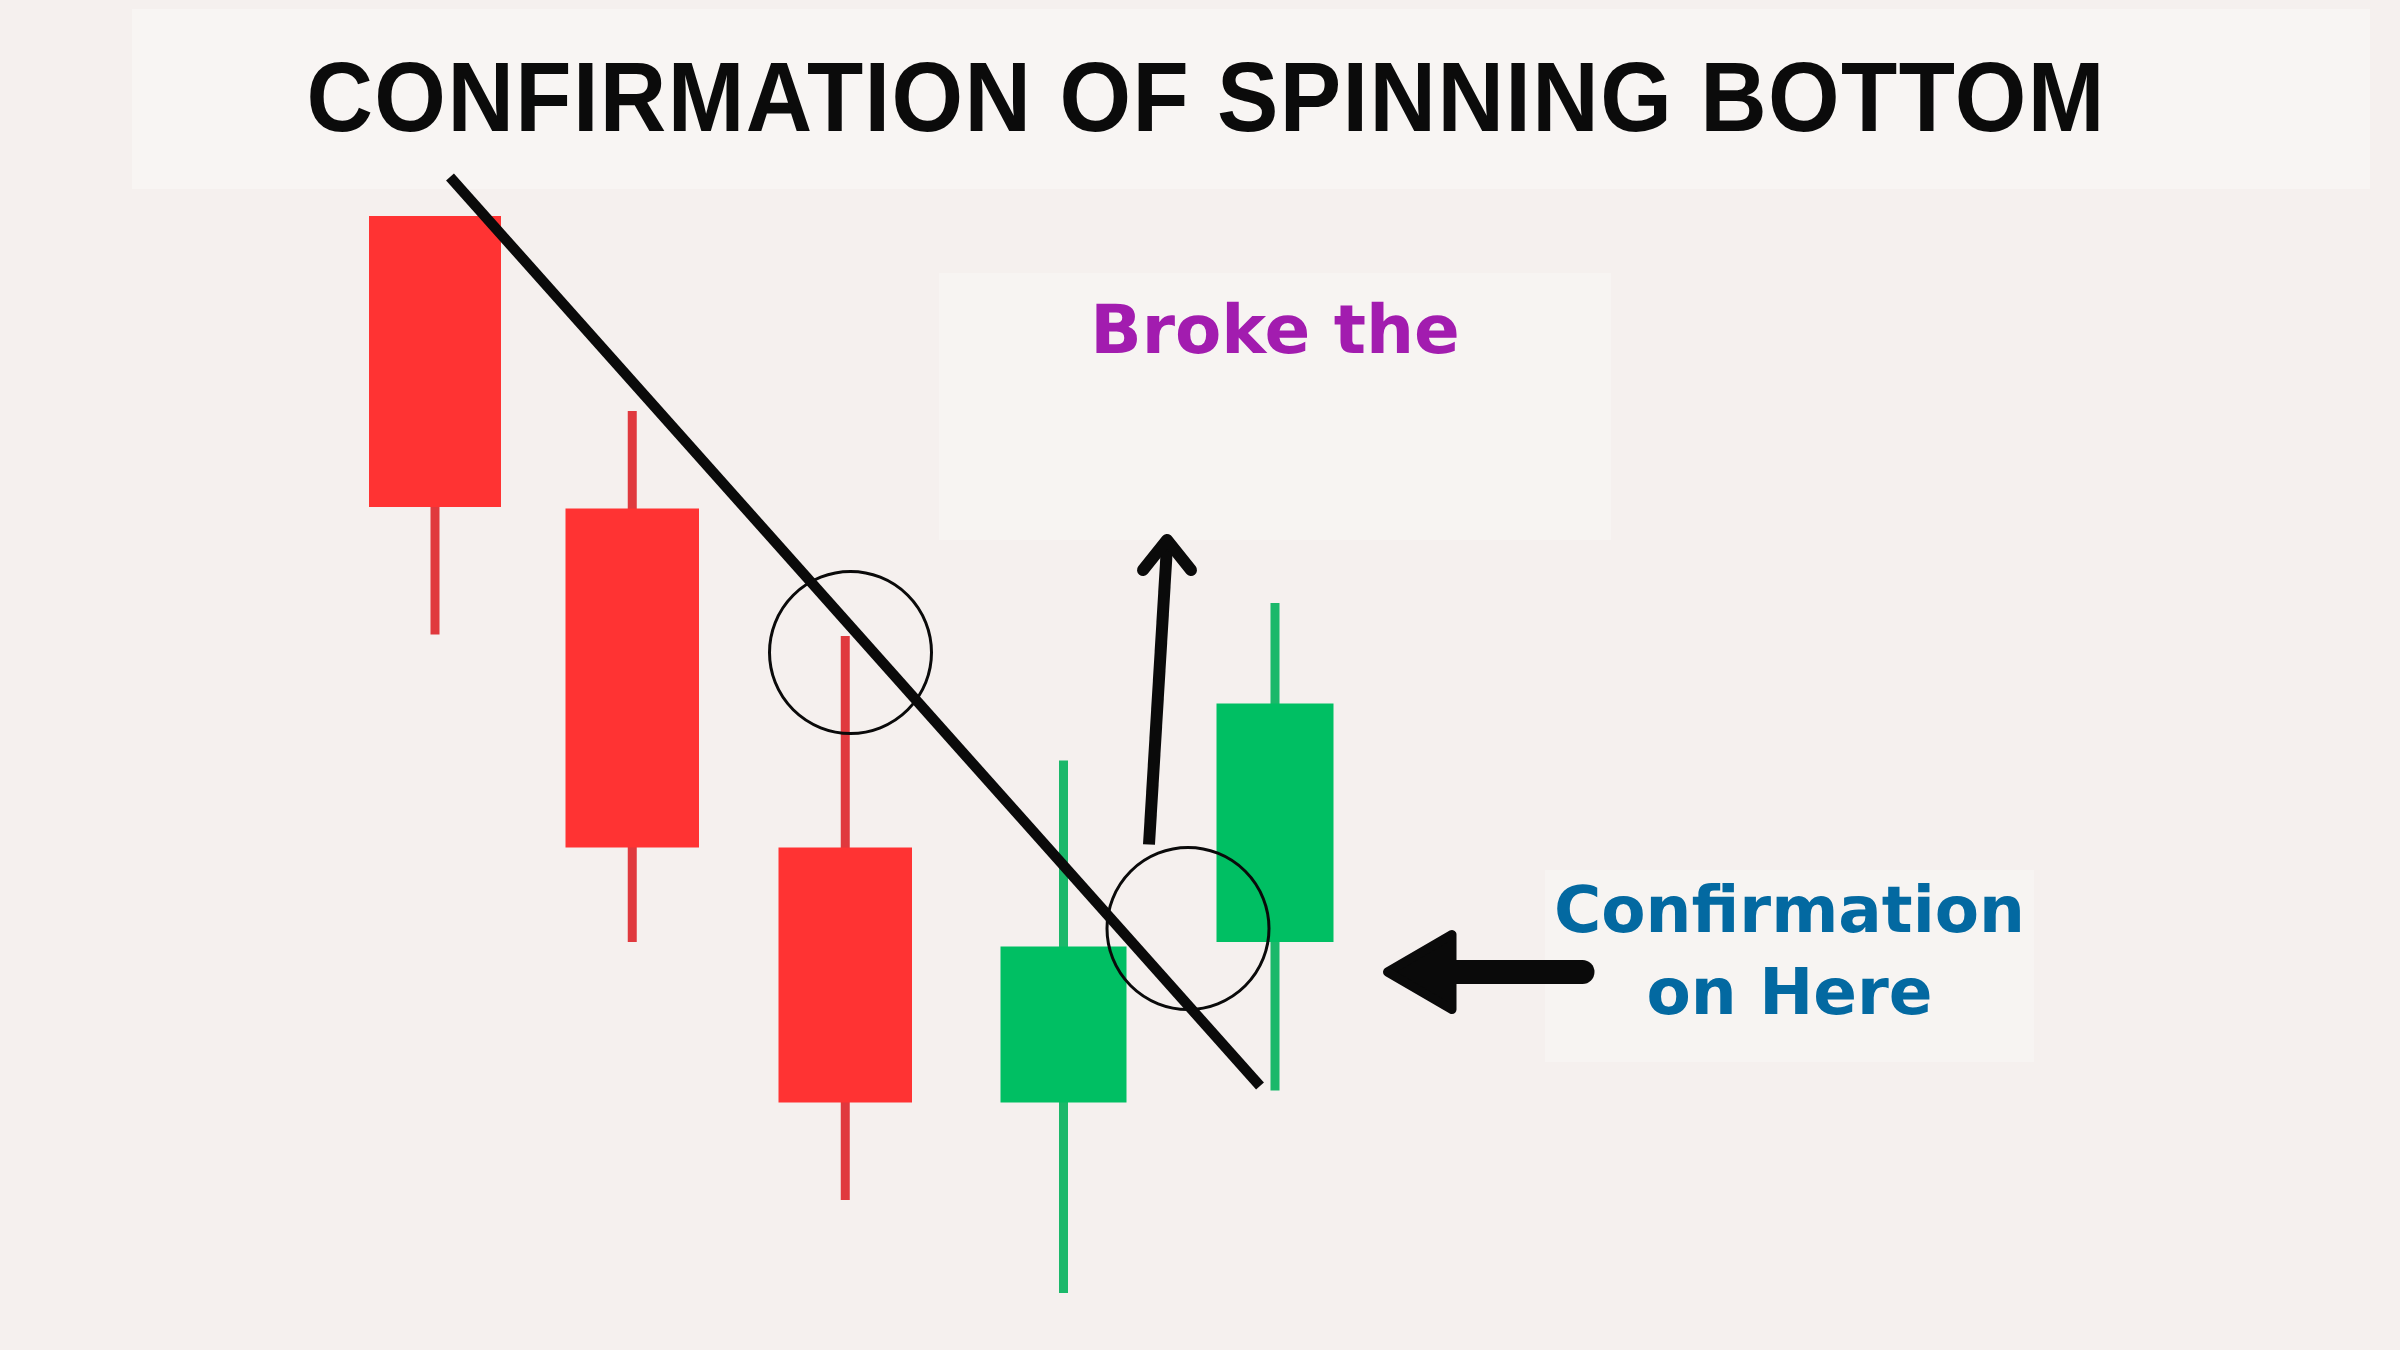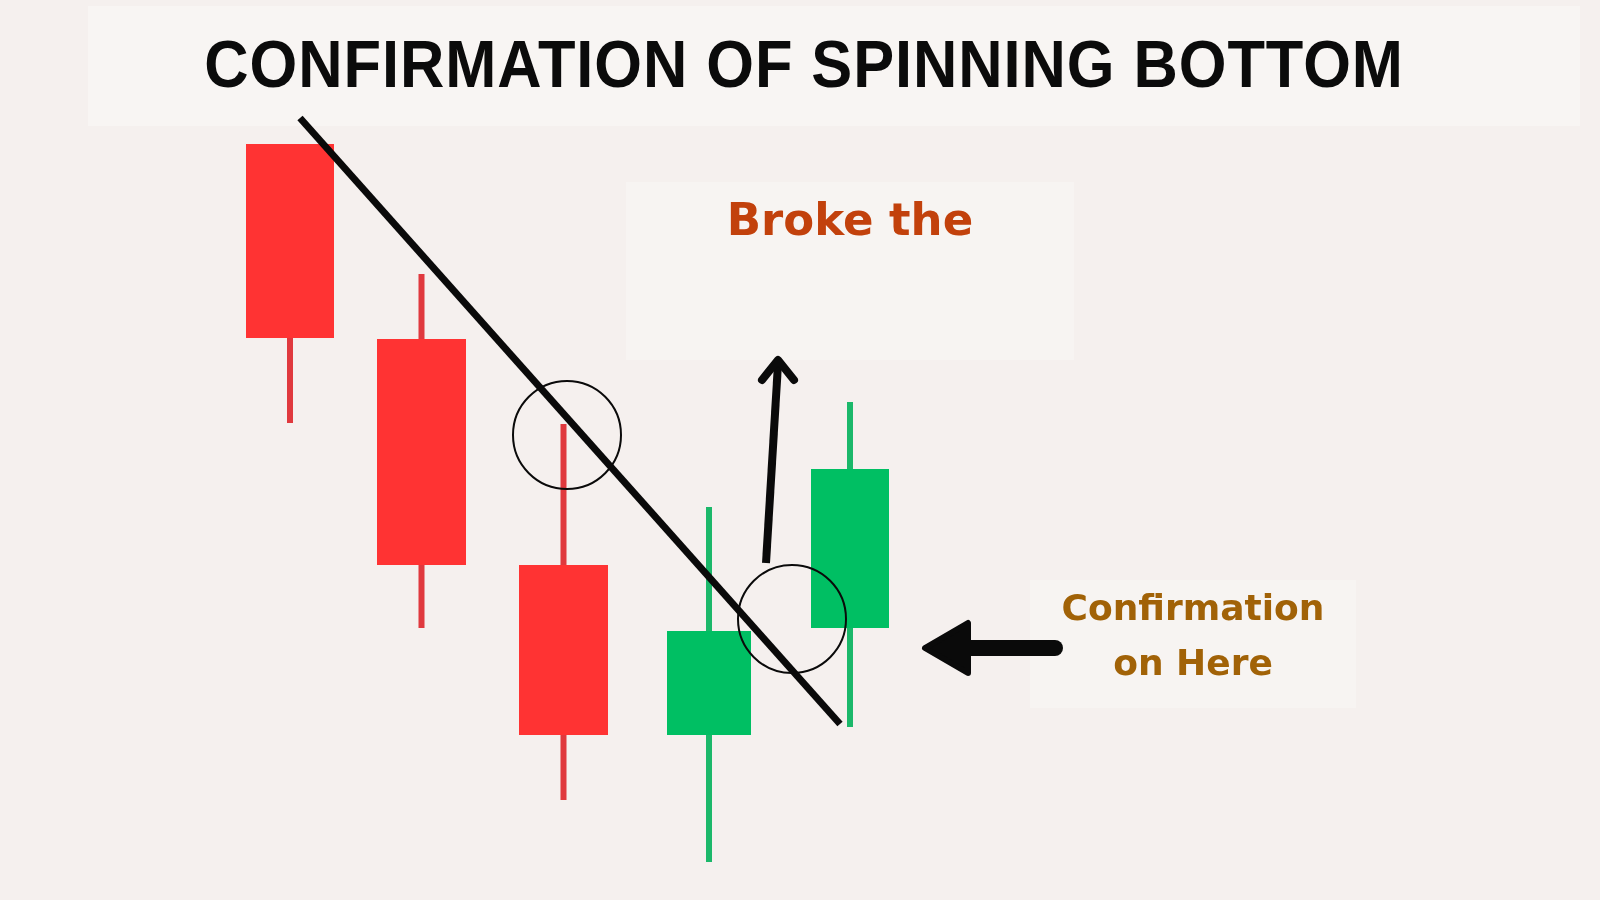--- a/index.html
+++ b/index.html
@@ -23,28 +23,28 @@
     }
     .chart { position: absolute; left: 0; top: 0; width: 1600px; height: 900px; }
     .note-box {
       position: absolute; background: #f7f4f2;
     }
     .note-top {
       left: 626px; top: 182px; width: 448px; height: 178px;
     }
     .note-top .line {
       font-family: "DejaVu Sans", sans-serif; font-weight: bold;
-      color: #c2410c; text-align: center; font-size: 45px; line-height: 76px;
+      color: #a21caf; text-align: center; font-size: 45px; line-height: 76px;
     }
     .note-right {
       left: 1030px; top: 580px; width: 326px; height: 128px;
     }
     .note-right .line {
       font-family: "DejaVu Sans", sans-serif; font-weight: bold;
-      color: #a16207; text-align: center; font-size: 36px; line-height: 55px;
+      color: #0369a1; text-align: center; font-size: 43px; line-height: 55px;
     }
   </style>
 </head>
 <body>
 
 <div class="title-box"></div>
 <div class="title">CONFIRMATION OF SPINNING BOTTOM</div>
 
 <div class="note-box note-top">
   <div class="line">Broke the</div>

